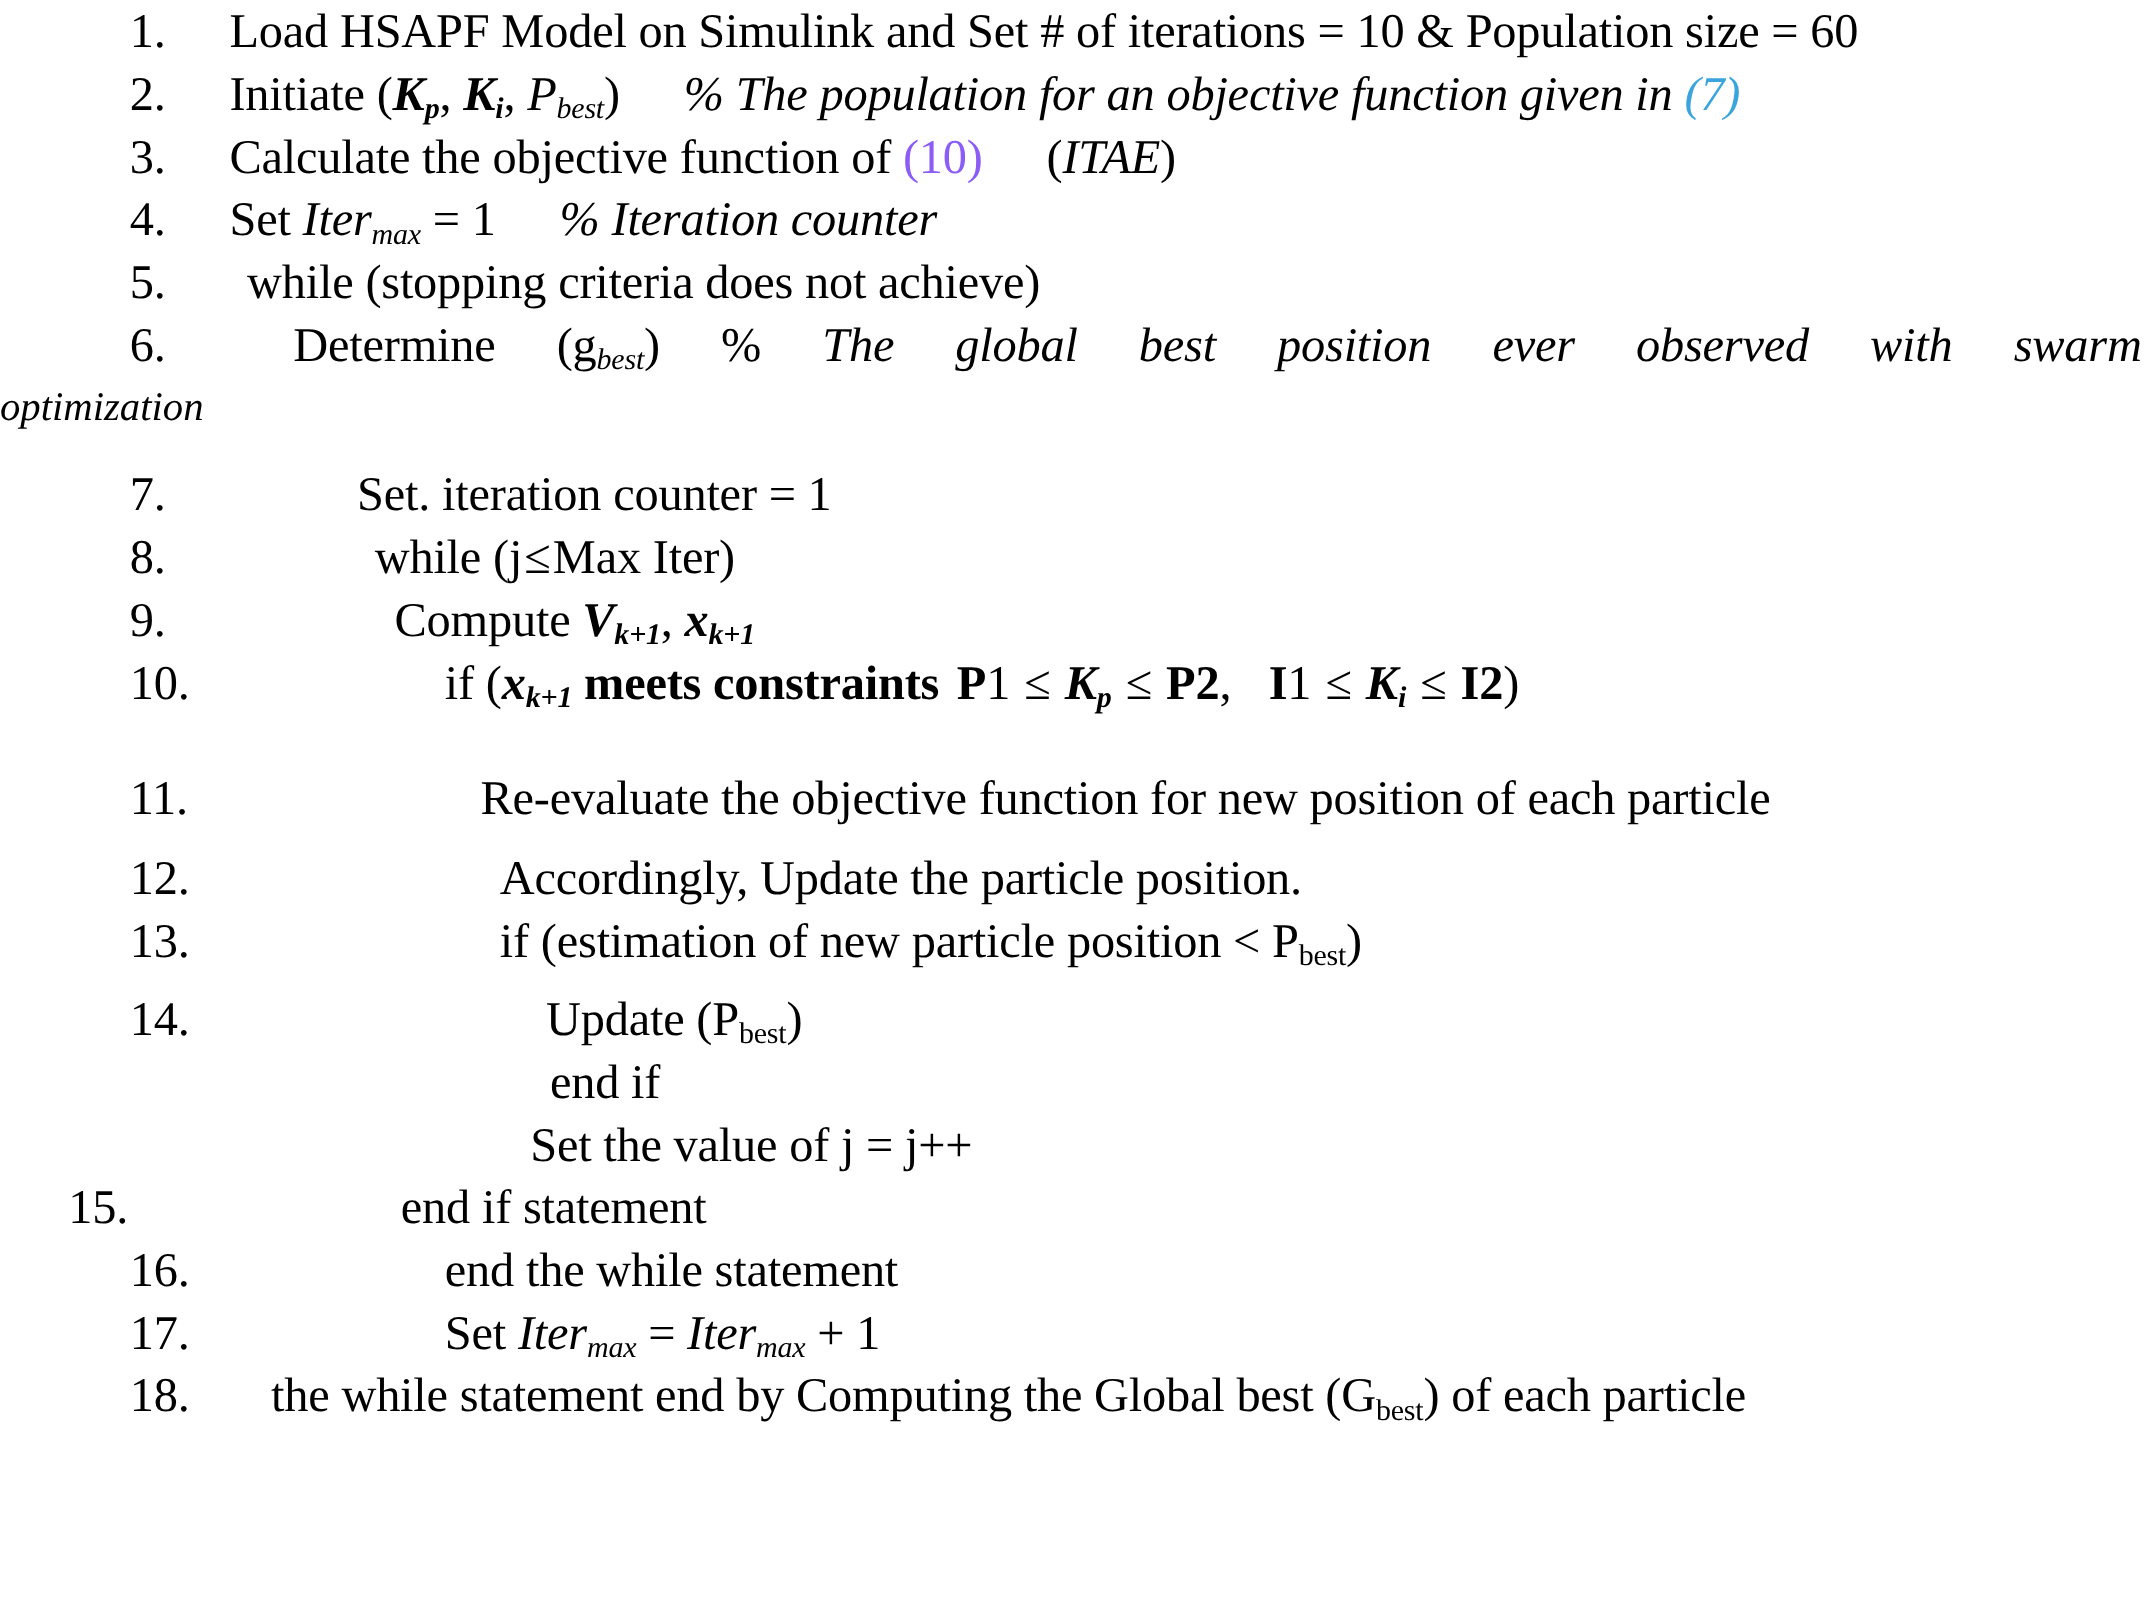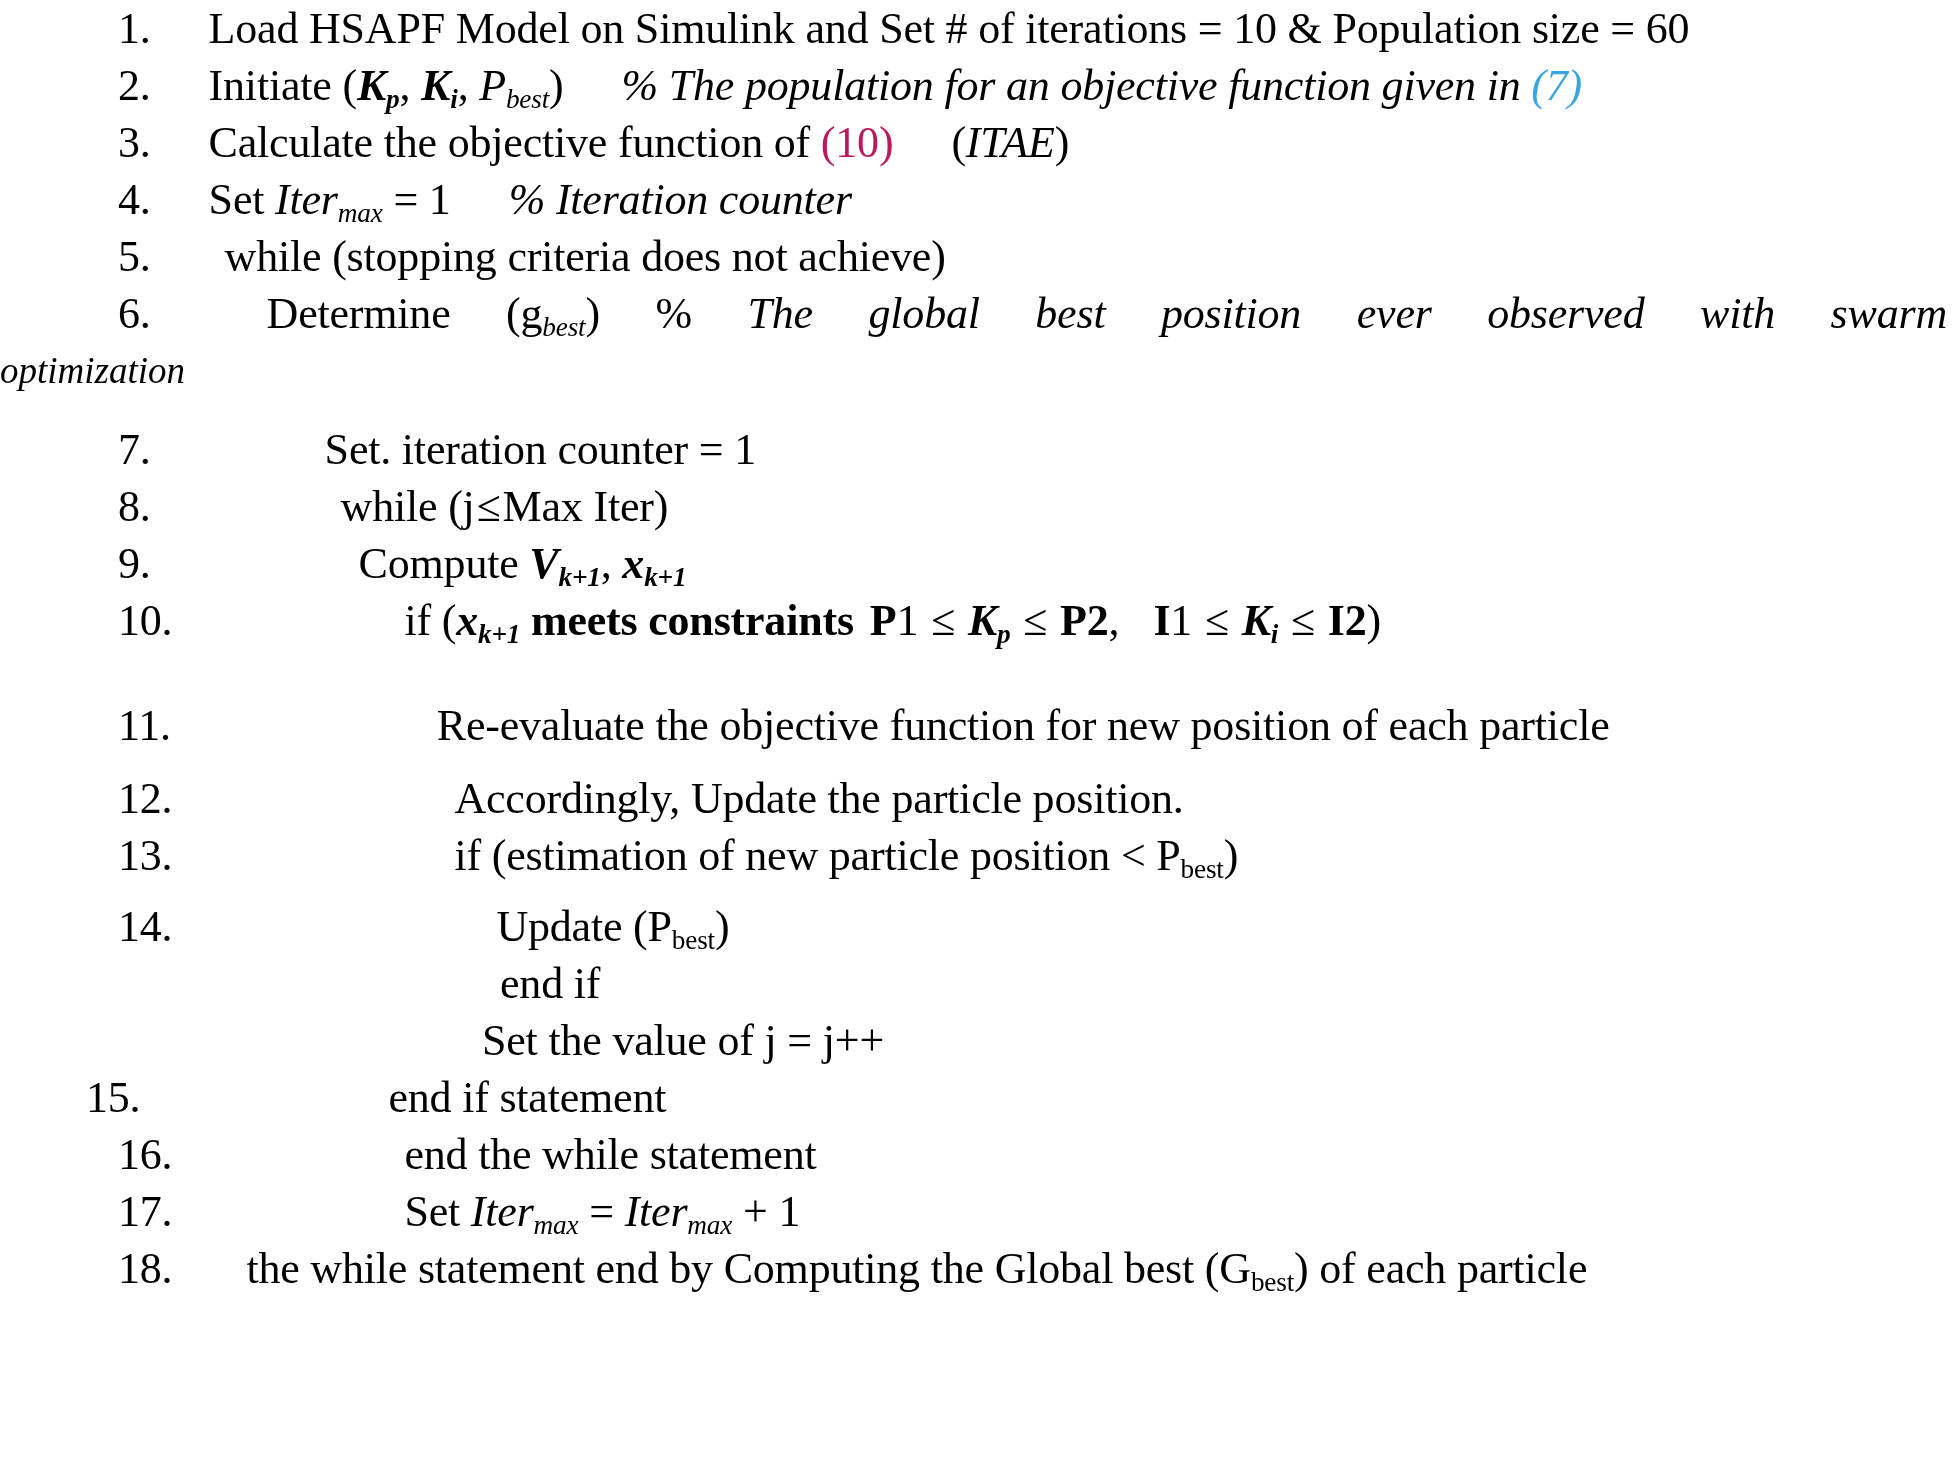--- a/index.html
+++ b/index.html
@@ -55,21 +55,21 @@
     font-size: 37px;
     line-height: 57px;
     font-style: italic;
     white-space: pre;
   }
 
   i, .it { font-style: italic; }
   b, .bd { font-weight: bold; }
   .bi { font-style: italic; font-weight: bold; }
 
-  .ref { color: #be185d; }
+  .ref { color: #8b5cf6; }
   .ref-it { color: #3aa5dc; font-style: italic; }
 
   sub {
     font-size: 0.62em;
     vertical-align: -0.28em;
     line-height: 0;
   }
   sub.it { font-style: italic; }
 
   .sp-sm { display: inline-block; width: 16px; }
@@ -159,21 +159,21 @@
   <div class="line" style="padding-left:118px;">
     <span class="num"></span>
     <span class="body"><span class="sp-lg"></span><span class="sp-lg"></span><span class="sp-lg"></span><span class="sp-lg"></span><span class="sp-lg"></span><span class="sp-lg"></span><span class="sp-md"></span><span>end if</span></span>
   </div>
 
   <div class="line" style="padding-left:118px;">
     <span class="num"></span>
     <span class="body"><span class="sp-lg"></span><span class="sp-lg"></span><span class="sp-lg"></span><span class="sp-lg"></span><span class="sp-lg"></span><span class="sp-lg"></span><span class="sp-sm"></span><span>Set the value of j = j++</span></span>
   </div>
 
-  <div class="line" style="padding-left:86px;">
+  <div class="line" style="padding-left:62px;">
     <span class="num">15.</span>
     <span class="body"><span class="sp-lg"></span><span class="sp-lg"></span><span class="sp-lg"></span><span class="sp-lg"></span><span class="sp-sm"></span><span>end if statement</span></span>
   </div>
 
   <div class="line" style="padding-left:118px;">
     <span class="num">16.</span>
     <span class="body"><span class="sp-lg"></span><span class="sp-lg"></span><span class="sp-lg"></span><span class="sp-lg"></span><span>end the while statement</span></span>
   </div>
 
   <div class="line" style="padding-left:118px;">

